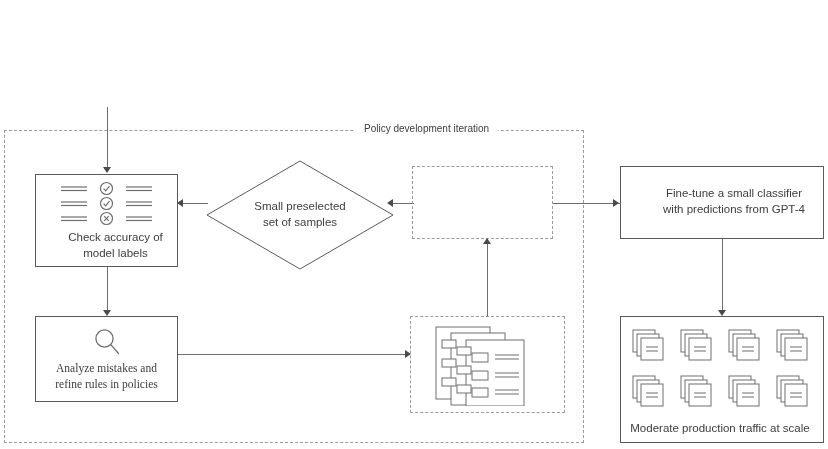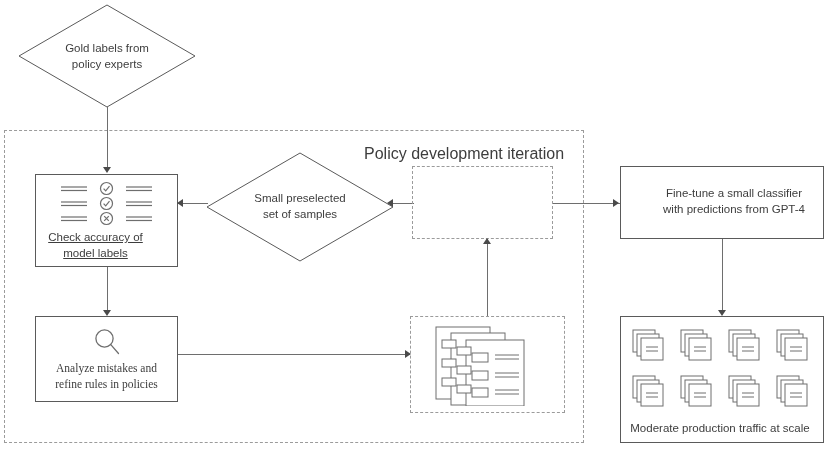--- a/index.html
+++ b/index.html
@@ -74,24 +74,23 @@
     border-top:4px solid transparent;
     border-bottom:4px solid transparent;
     border-left:6px solid #4a4a4a;
   }
 
   
   .band-label{
     position:absolute;
     background:#ffffff;
     padding:0 9px;
-    font-size:16px;
+    font-size:10px;
     color:#3d3d3d;
     white-space:nowrap;
-    margin-top:22px;
   }
 
   
   .checklist{position:absolute;}
   .checklist svg{display:block;}
 
   
   .magnifier{position:absolute;}
   .magnifier svg{display:block;}
 
@@ -103,27 +102,20 @@
   .grid-docs .cell svg{display:block;}
 </style>
 </head>
 <body>
 
 <div id="canvas">
 
   <div class="dashbox" style="left:4px;top:130px;width:580px;height:313px;"></div>
   <div class="band-label" style="left:355px;top:123px;">Policy development iteration</div>
 
-  <div class="diamond-wrap" style="left:18px;top:4px;width:178px;height:104px;">
-    <svg width="178" height="104" viewBox="0 0 178 104">
-      <polygon points="89,1 177,52 89,103 1,52" fill="#ffffff" stroke="#5a5a5a" stroke-width="1"></polygon>
-    </svg>
-    <div class="diamond-text" style="top:37px;">Gold labels from
-policy experts</div>
-  </div>
 
   <div class="conn v" style="left:107px;top:107px;height:63px;"></div>
   <div class="arrow arrow-down" style="left:103px;top:167px;"></div>
 
   <div class="box" style="left:35px;top:174px;width:143px;height:93px;"></div>
 
   <div class="checklist" style="left:59px;top:180px;">
     <svg width="96" height="46" viewBox="0 0 96 46">
       <g stroke="#6e6e6e" stroke-width="1.2" fill="none">
         <line x1="2" y1="7" x2="28" y2="7"></line>
@@ -146,21 +138,21 @@
         <circle cx="47.5" cy="23.5" r="6"></circle>
         <polyline points="44.6,23.6 46.7,25.8 50.5,21.2" stroke-width="1.2"></polyline>
 
         <circle cx="47.5" cy="38.5" r="6"></circle>
         <line x1="45.2" y1="36.2" x2="49.8" y2="40.8"></line>
         <line x1="49.8" y1="36.2" x2="45.2" y2="40.8"></line>
       </g>
     </svg>
   </div>
 
-  <div class="label" style="left:24px;top:230px;width:143px;text-decoration:underline;">Check accuracy of
+  <div class="label" style="left:44px;top:230px;width:143px;">Check accuracy of
 model labels</div>
 
   <div class="conn v" style="left:107px;top:267px;height:46px;"></div>
   <div class="arrow arrow-down" style="left:103px;top:310px;"></div>
 
   <div class="box" style="left:35px;top:316px;width:143px;height:86px;"></div>
 
   <div class="magnifier" style="left:91px;top:326px;">
     <svg width="32" height="32" viewBox="0 0 32 32">
       <g stroke="#6e6e6e" stroke-width="1.3" fill="none" stroke-linecap="round">
@@ -169,21 +161,21 @@
       </g>
     </svg>
   </div>
 
   <div class="label" style="left:32px;top:361px;width:149px;font-family:Liberation Serif, serif;">Analyze mistakes and
 refine rules in policies</div>
 
   <div class="conn h" style="left:178px;top:354px;width:232px;"></div>
   <div class="arrow arrow-right" style="left:405px;top:350px;"></div>
 
-  <div class="diamond-wrap" style="left:206px;top:152px;width:188px;height:110px;">
+  <div class="diamond-wrap" style="left:206px;top:160px;width:188px;height:110px;">
     <svg width="188" height="110" viewBox="0 0 188 110">
       <polygon points="94,1 187,55 94,109 1,55" fill="#ffffff" stroke="#5a5a5a" stroke-width="1"></polygon>
     </svg>
     <div class="diamond-text" style="top:39px;">Small preselected
 set of samples</div>
   </div>
 
   <div class="conn h" style="left:178px;top:203px;width:30px;"></div>
   <div class="arrow arrow-left" style="left:177px;top:199px;"></div>
 

